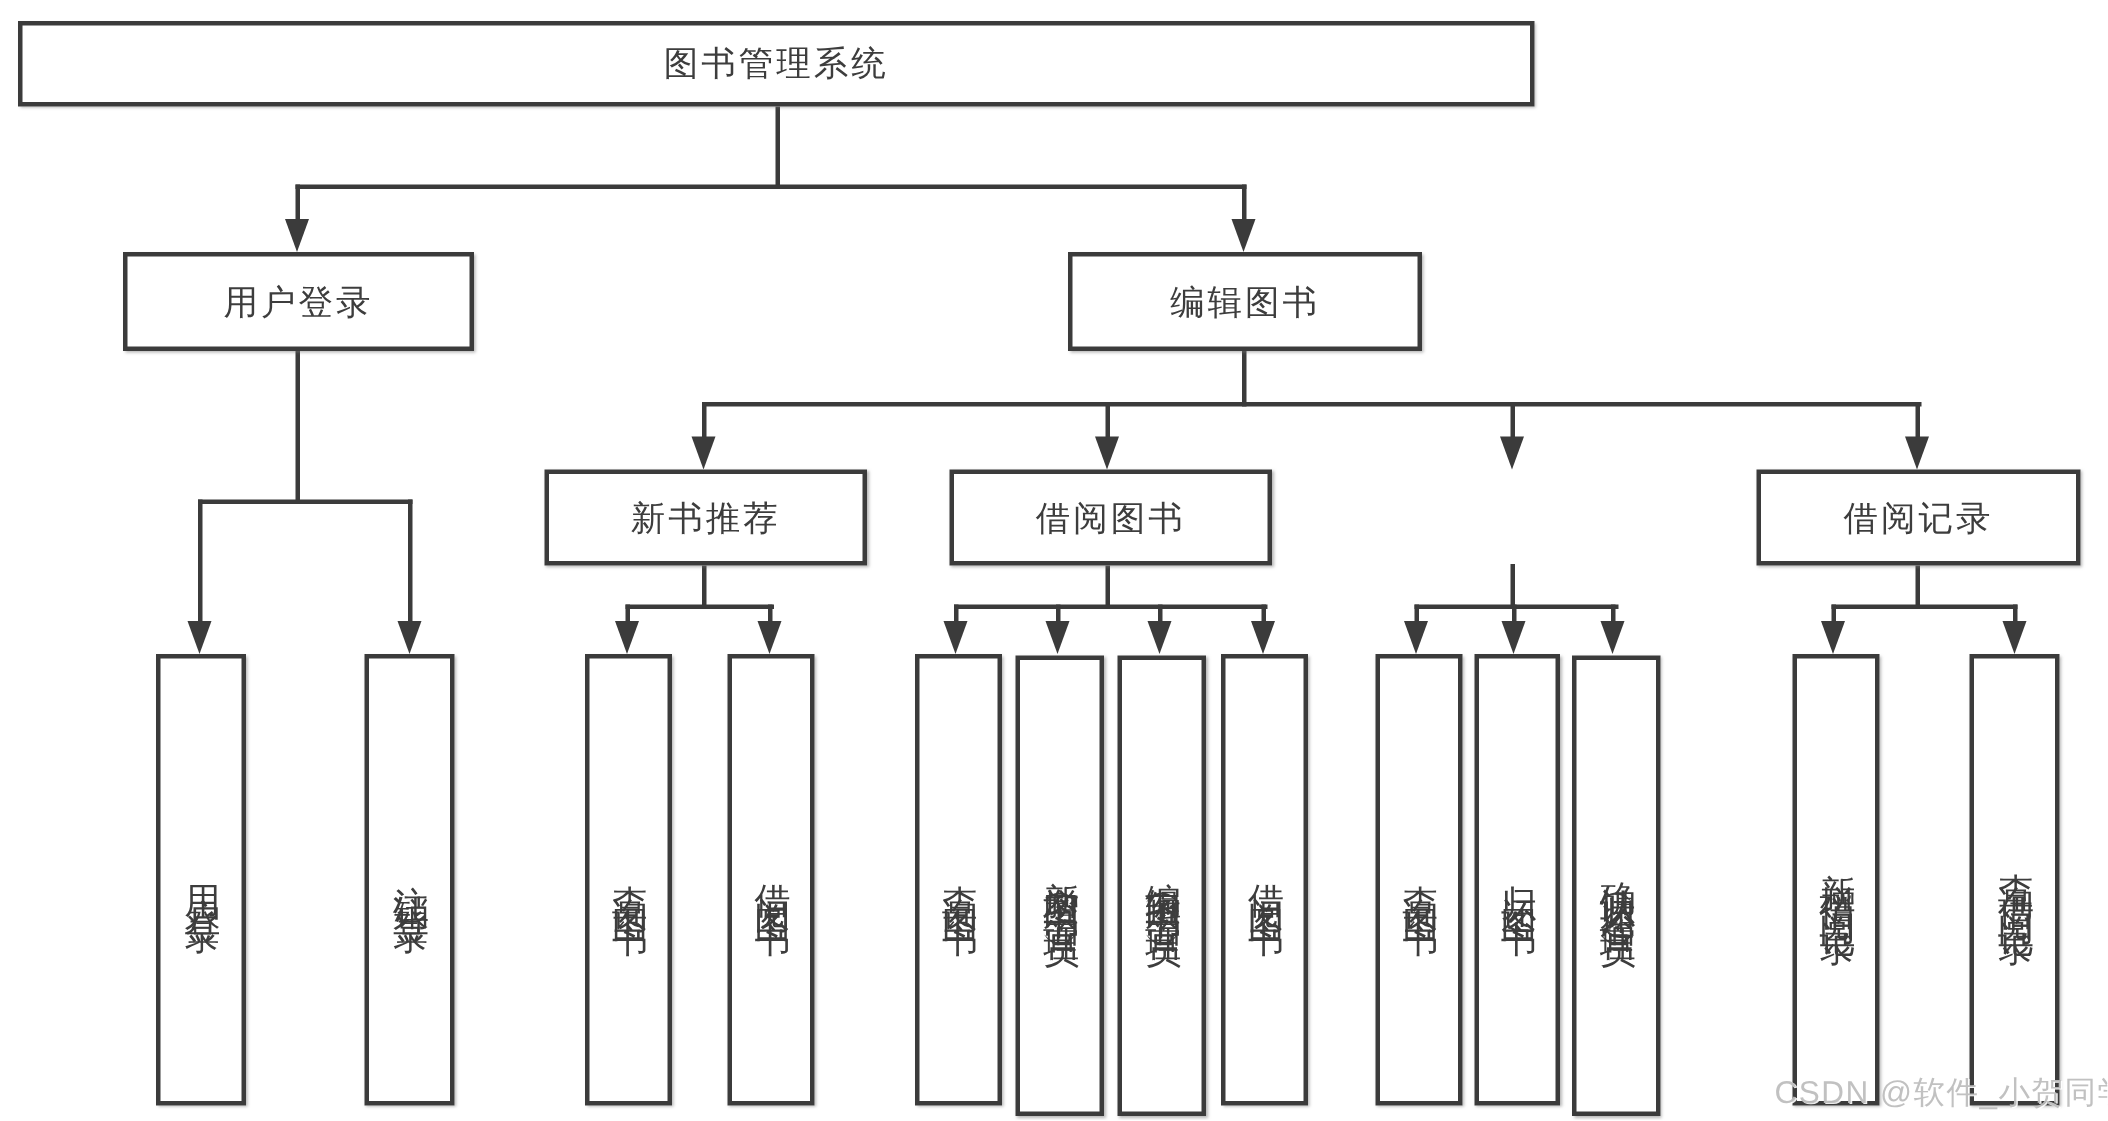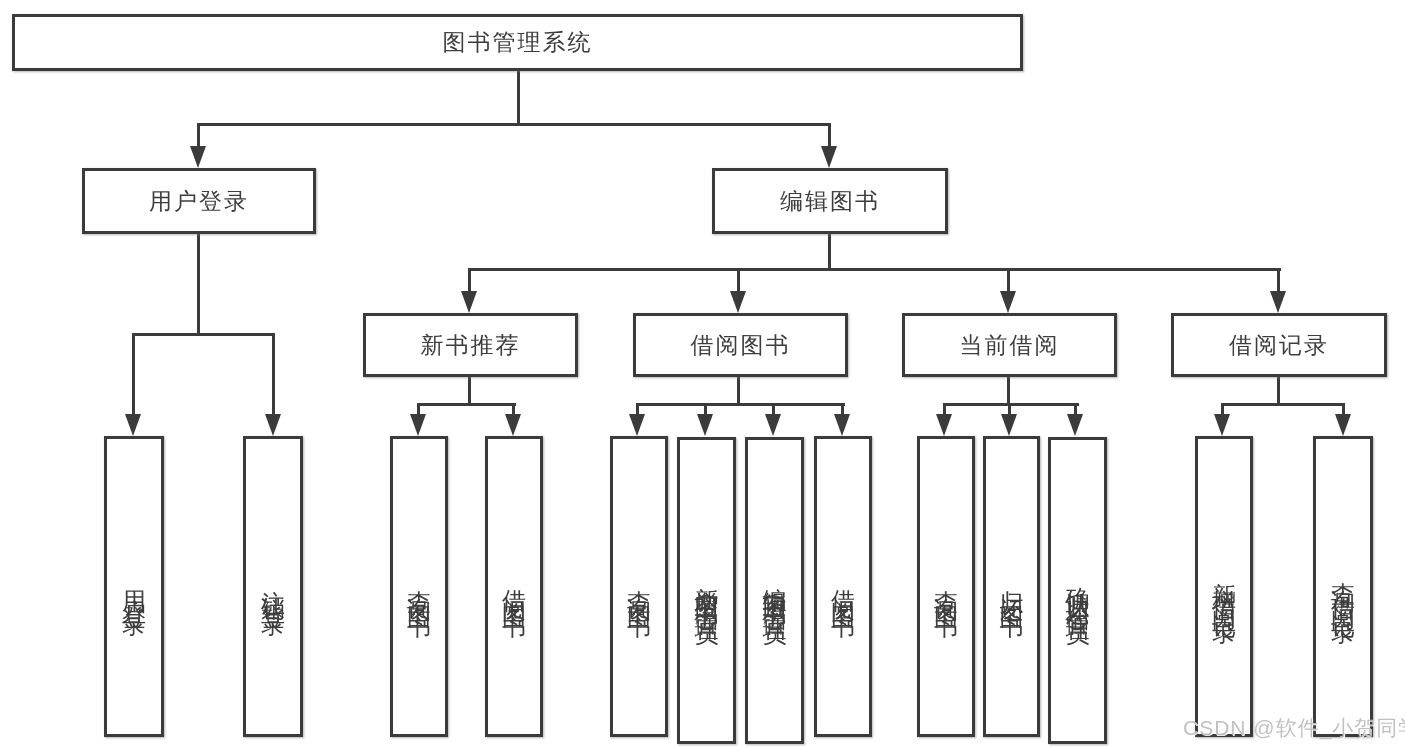--- a/index.html
+++ b/index.html
@@ -106,23 +106,20 @@
   <div class="hbox" style="left:712px;top:168px;width:236px;height:66px">
     <span>编辑图书</span>
   </div>
 
   <div class="hbox" style="left:363px;top:313px;width:215px;height:64px">
     <span>新书推荐</span>
   </div>
   <div class="hbox" style="left:633px;top:313px;width:215px;height:64px">
     <span>借阅图书</span>
   </div>
-  <div class="hbox" style="left:902px;top:313px;width:215px;height:64px">
-    <span>当前借阅</span>
-  </div>
   <div class="hbox" style="left:1171px;top:313px;width:216px;height:64px">
     <span>借阅记录</span>
   </div>
 
   <div class="vbox" style="left:104px;top:436px;width:60px;height:301px">
     <span>用户登录</span>
   </div>
   <div class="vbox" style="left:243px;top:436px;width:60px;height:301px">
     <span>注销登录</span>
   </div>

